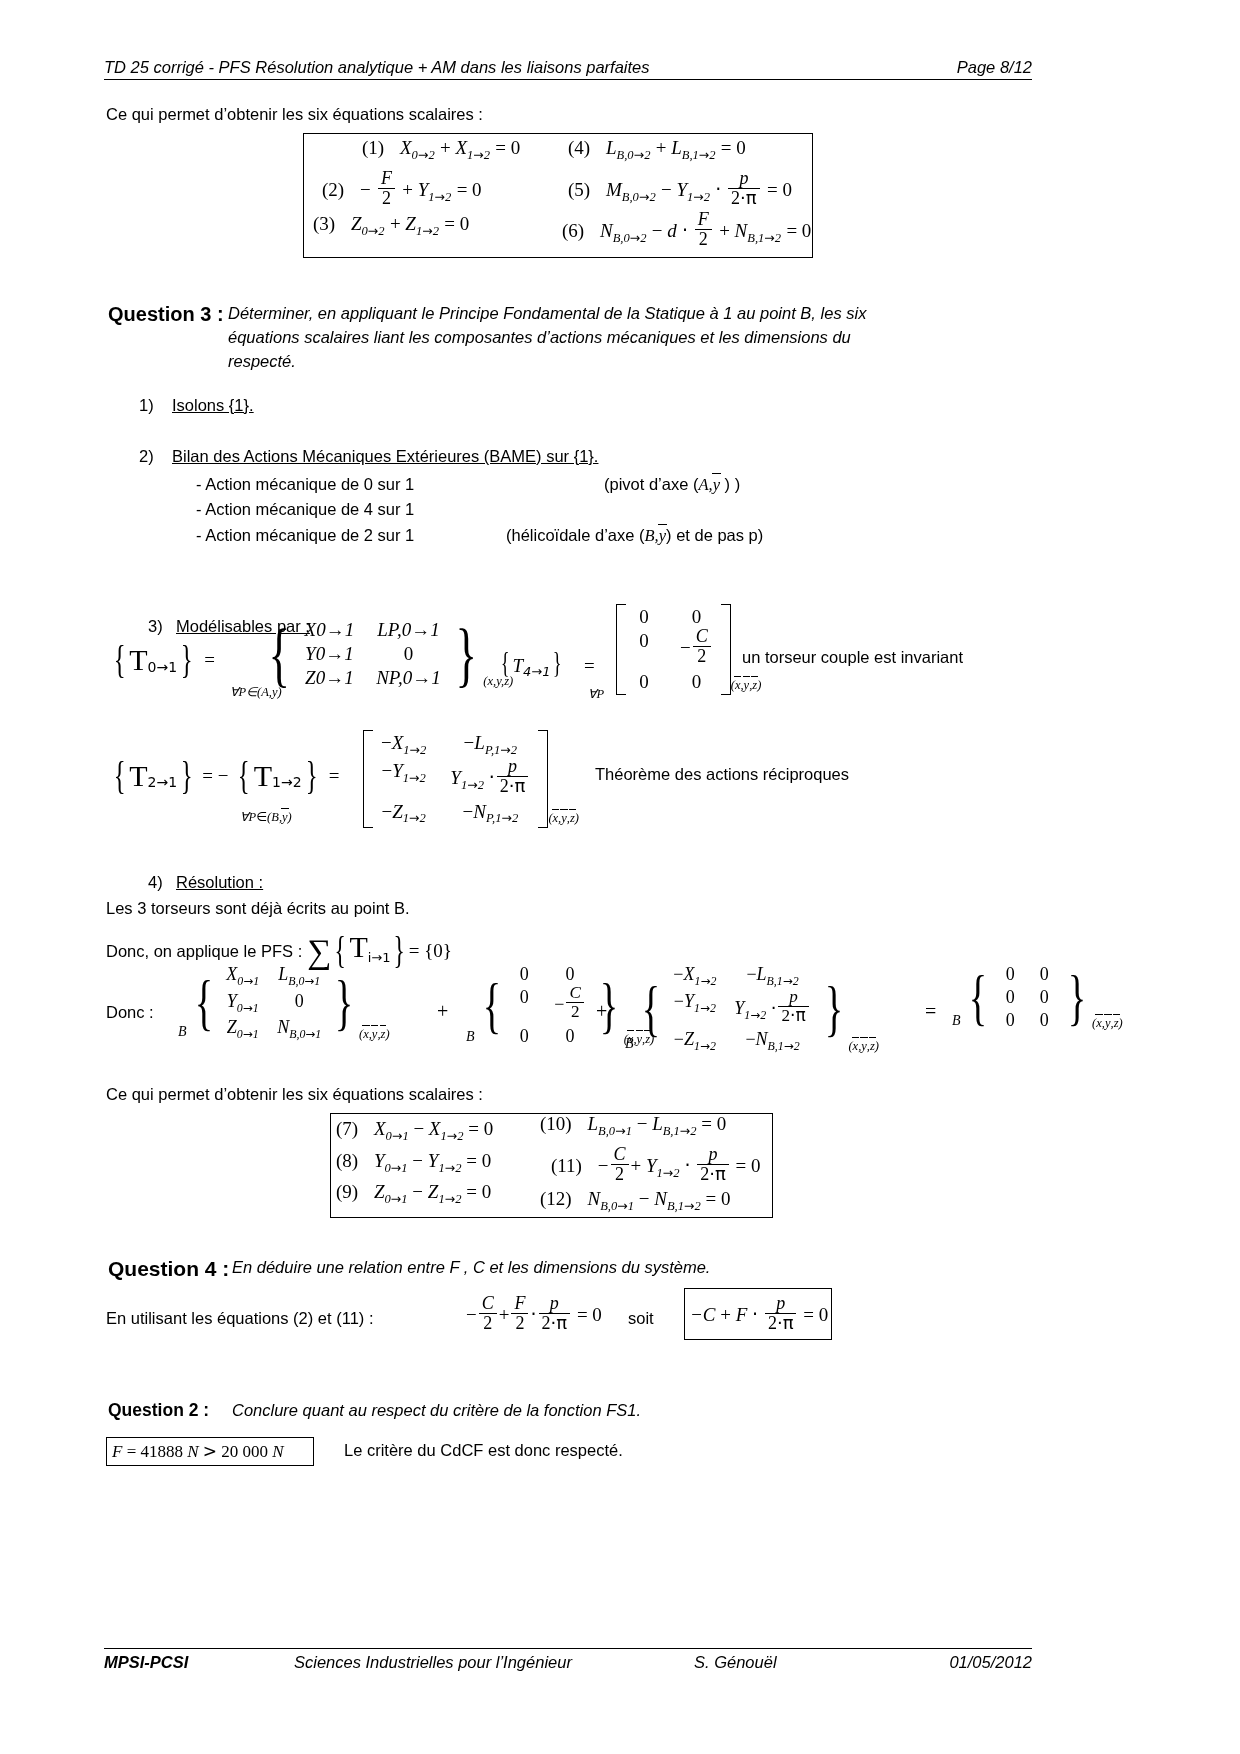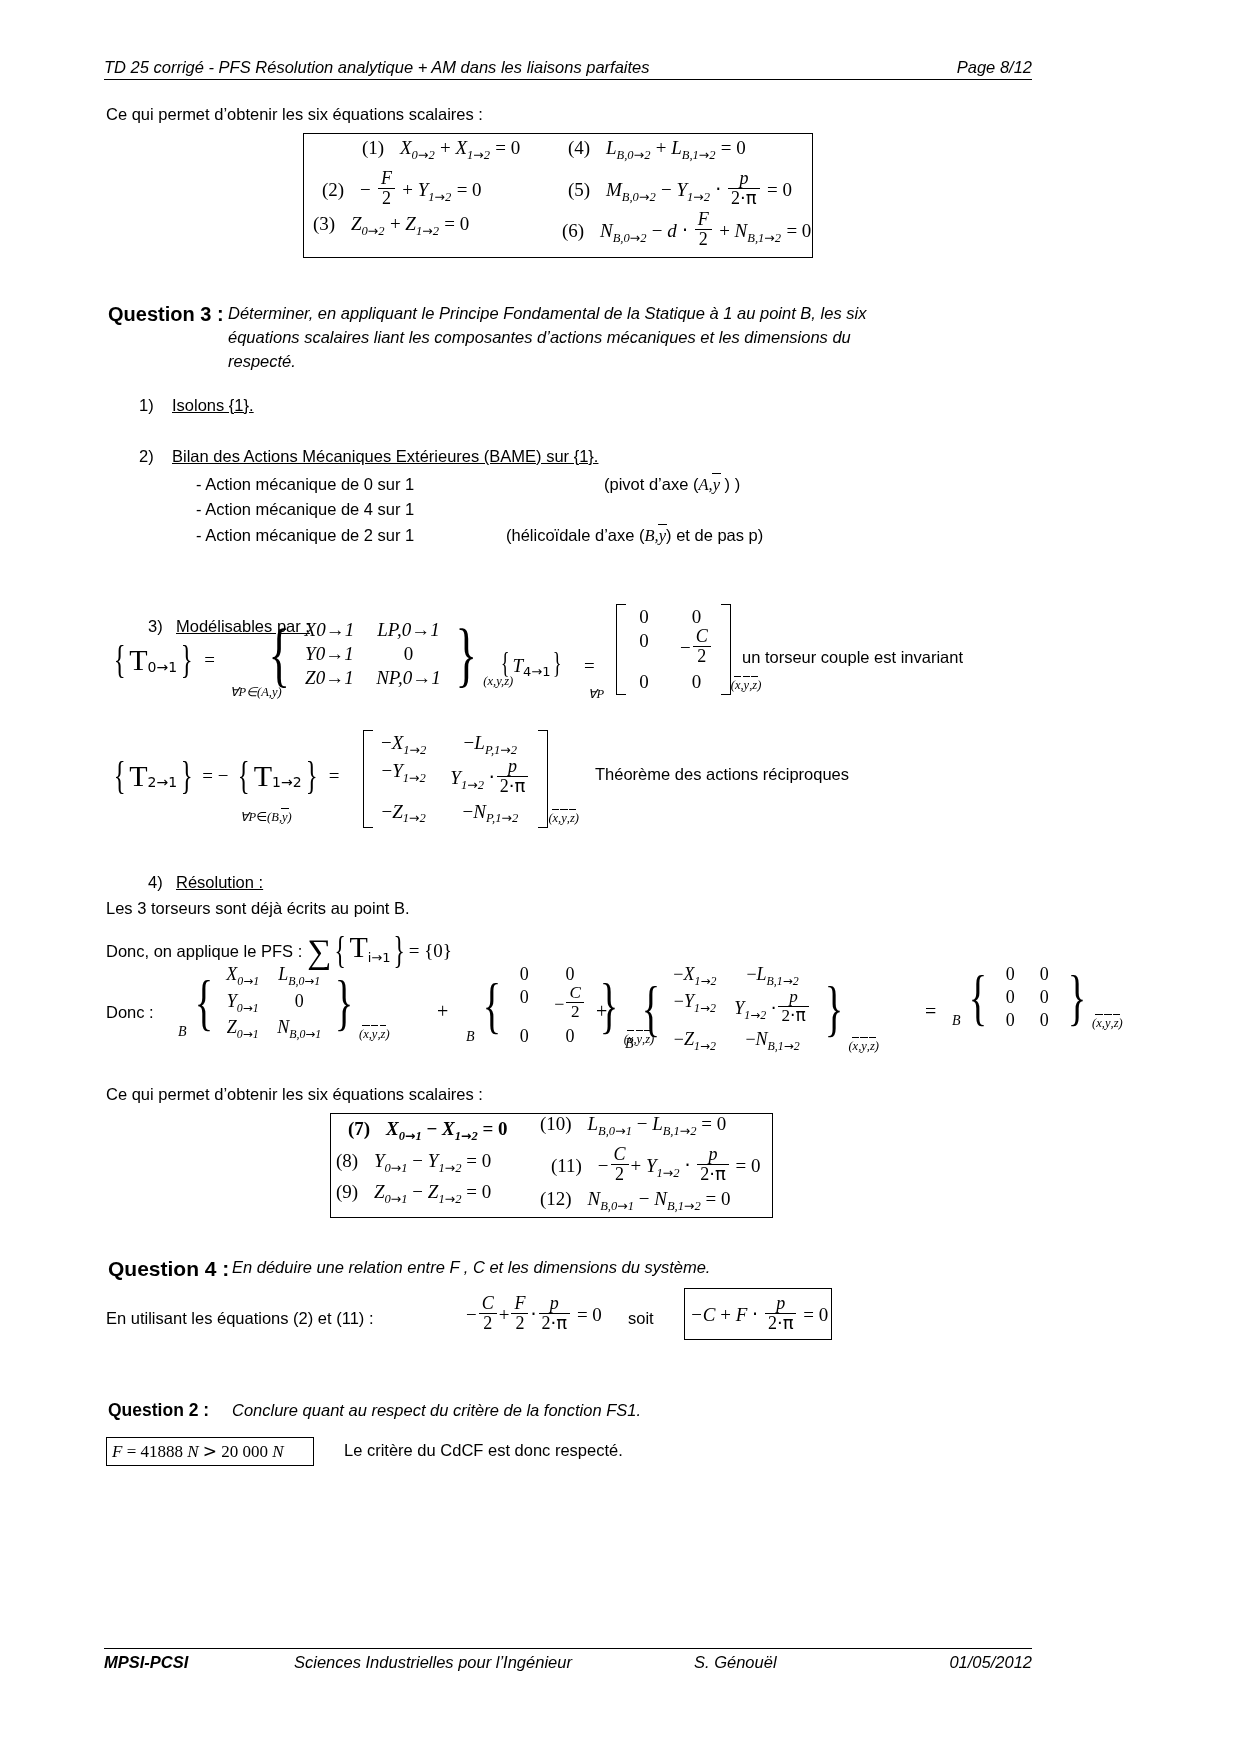--- a/index.html
+++ b/index.html
@@ -200,21 +200,21 @@
       <span class="cell math">Y0→1</span>
       <span class="cell mathup">0</span>
       <span class="cell math">Z0→1</span>
       <span class="cell math">NP,0→1</span>
     </span>
     <span class="brace" style="font-size:72px;line-height:.78;font-family:'Liberation Serif',serif;">}</span>
     <span class="sublab" style="align-self:flex-end;padding-bottom:2px;">(x,y,z)</span>
   </div>
 
   <div class="t" style="left:498px;top:645px;font-size:19px;">
-    <span class="brace mathup" style="font-size:30px;">{</span><span class="math">T</span><span class="sym" style="font-size:13px;position:relative;top:4px;">4→1</span><span class="brace mathup" style="font-size:30px;">}</span>
+    <span class="brace mathup" style="font-size:30px;">{</span><span class="math">T</span><span class="sym" style="font-size:13px;position:relative;top:4px;font-style:italic;">4→1</span><span class="brace mathup" style="font-size:30px;">}</span>
     <span class="mathup" style="margin-left:14px;">=</span>
   </div>
 
   <div style="position:absolute;left:588px;top:686px;" class="sublab">∀P</div>
 
   <div class="matwrap" style="position:absolute;left:616px;top:604px;">
     <span class="delim l"></span>
     <span class="mat" style="column-gap:26px;">
       <span class="cell mathup">0</span>
       <span class="cell mathup">0</span>
@@ -350,21 +350,21 @@
       <span class="cell mathup">0</span>
     </span>
     <span class="brace" style="font-size:62px;line-height:.8;font-family:'Liberation Serif',serif;">}</span>
     <span class="sublab" style="align-self:flex-end;padding-bottom:2px;">(<span class="vec">x</span>,<span class="vec">y</span>,<span class="vec">z</span>)</span>
   </div>
 
   <div class="t" style="left:106px;top:1085px;">Ce qui permet d’obtenir les six équations scalaires :</div>
 
   <div class="box" style="left:330px;top:1113px;width:443px;height:105px;"></div>
 
-  <div class="eqrow" style="left:348px;top:1118px;font-weight:bold;">
+  <div class="eqrow" style="left:336px;top:1118px;">
     <span class="mathup">(7)</span>&nbsp;&nbsp;
     <span class="math">X<sub>0<span class="sym">→</span>1</sub></span><span class="mathup"> − </span><span class="math">X<sub>1<span class="sym">→</span>2</sub></span><span class="mathup"> = 0</span>
   </div>
   <div class="eqrow" style="left:336px;top:1150px;">
     <span class="mathup">(8)</span>&nbsp;&nbsp;
     <span class="math">Y<sub>0<span class="sym">→</span>1</sub></span><span class="mathup"> − </span><span class="math">Y<sub>1<span class="sym">→</span>2</sub></span><span class="mathup"> = 0</span>
   </div>
   <div class="eqrow" style="left:336px;top:1181px;">
     <span class="mathup">(9)</span>&nbsp;&nbsp;
     <span class="math">Z<sub>0<span class="sym">→</span>1</sub></span><span class="mathup"> − </span><span class="math">Z<sub>1<span class="sym">→</span>2</sub></span><span class="mathup"> = 0</span>

